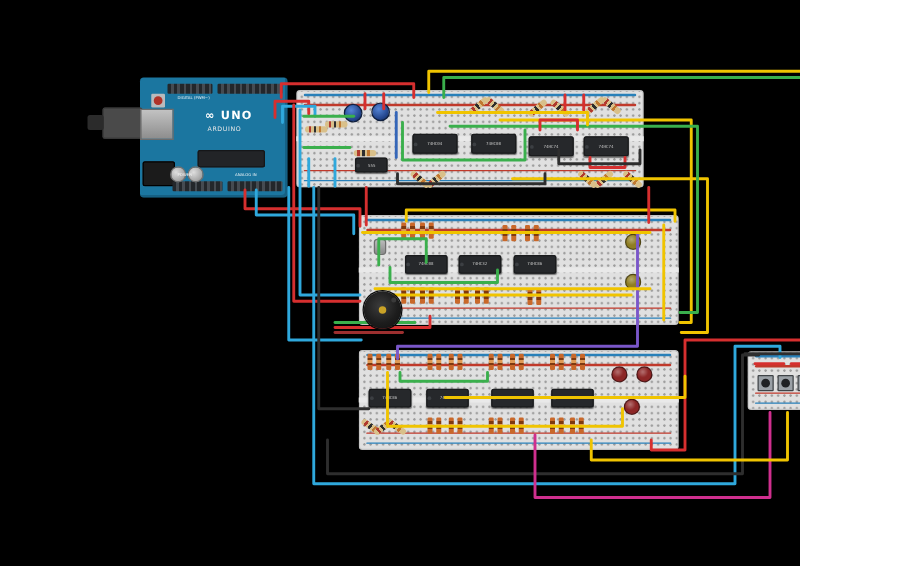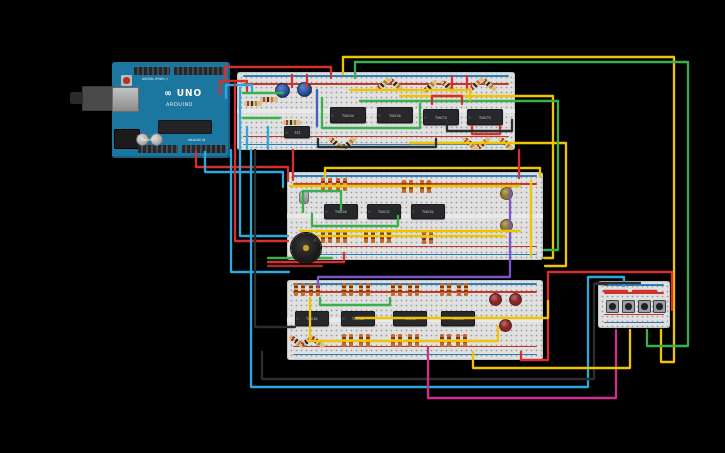--- a/index.html
+++ b/index.html
@@ -79,21 +79,21 @@
     background:radial-gradient(circle at 35% 35%,#dedede,#8c8c8c);border:1px solid #707070;}
   .ard-logo{position:absolute;left:52px;top:26px;color:#fff;font-size:9px;font-weight:bold;
     letter-spacing:1px;white-space:nowrap;}
   .ard-brand{position:absolute;left:54px;top:39px;color:#e8e8e8;font-size:5px;letter-spacing:.5px;}
   .silk{position:absolute;color:#fff;font-size:5px;transform:scale(.62);transform-origin:left top;
     white-space:nowrap;opacity:.9;}
 </style>
 </head>
 <body>
 
-<div id="stage" style="width: 725px; height: 453px; background: rgb(0, 0, 0);">
+<div id="stage" style="width: 640px; height: 453px; background: rgb(0, 0, 0);">
 
   <div class="arduino">
     <div class="usb-cable"></div>
     <div class="usb-port"></div>
     <div class="power-jack"></div>
     <div class="hdr h-tl"></div>
     <div class="hdr h-tr"></div>
     <div class="hdr h-bl"></div>
     <div class="hdr h-br"></div>
     <div class="atmega"></div>

